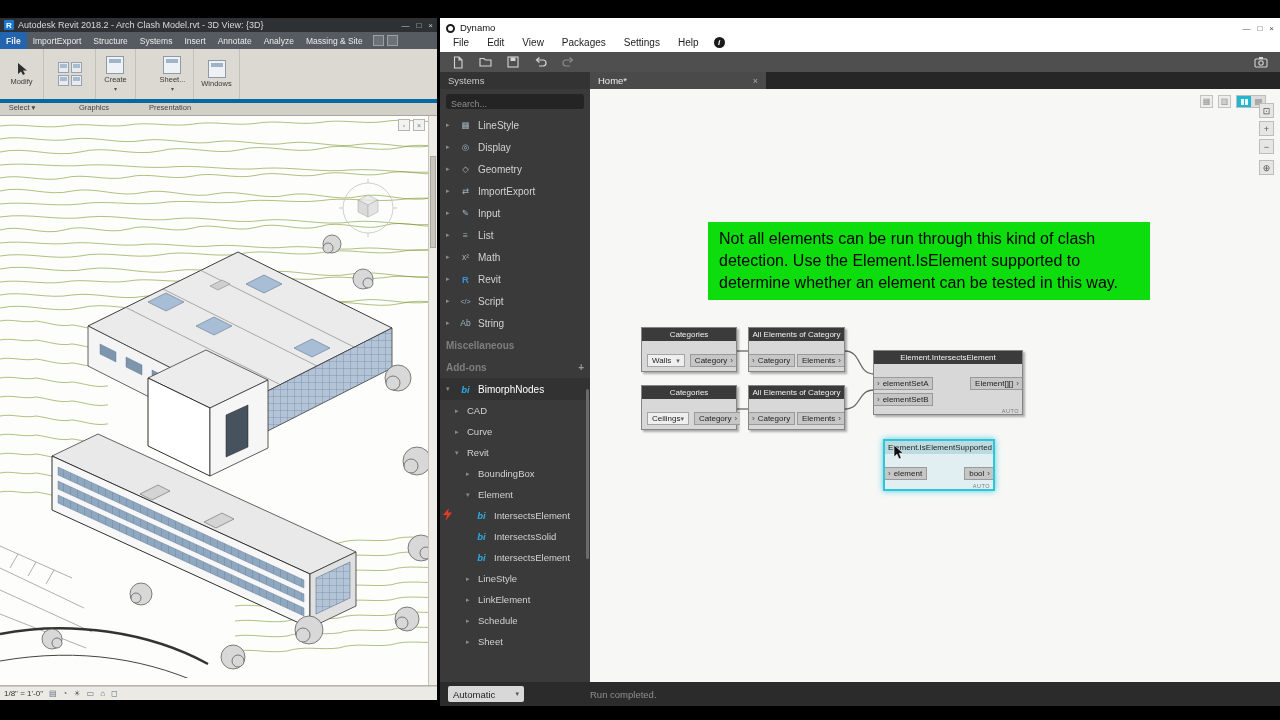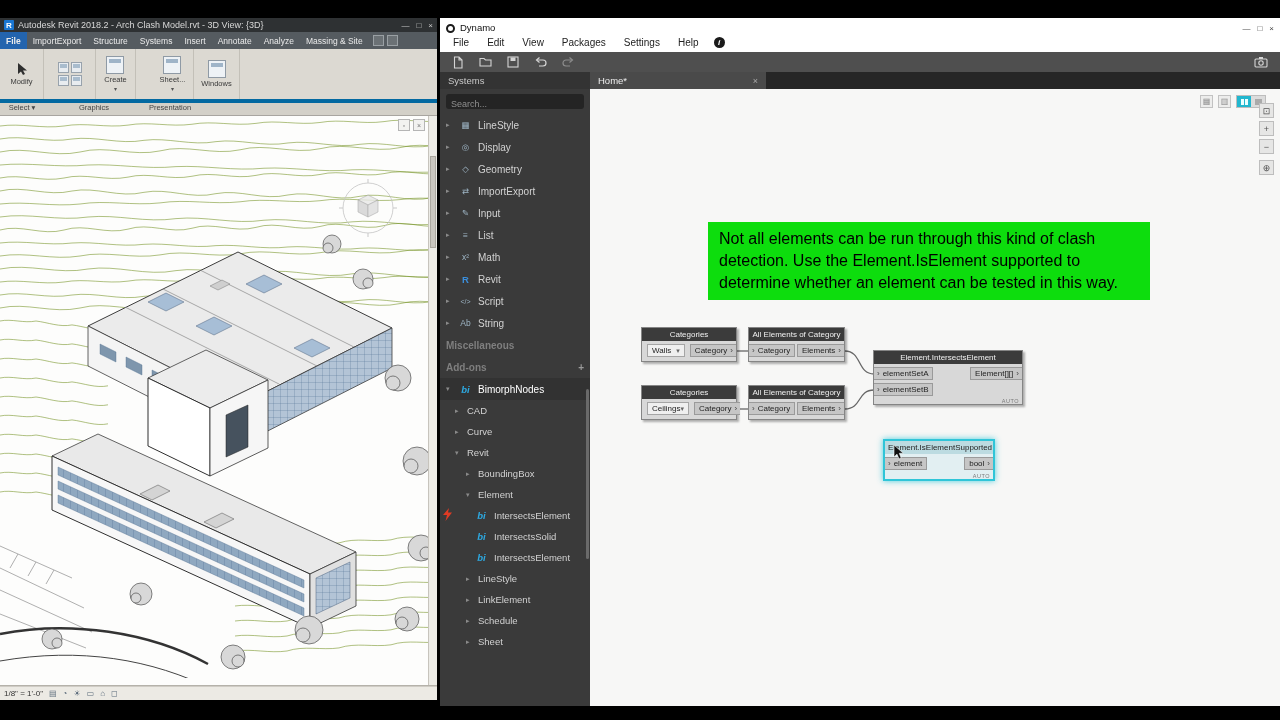--- a/index.html
+++ b/index.html
@@ -87,21 +87,21 @@
   .ind1{padding-left:15px;}.ind2{padding-left:26px;}.ind3{padding-left:34px;}
   .lib-bolt{position:absolute;left:3px;top:419px;z-index:3;}
   .lib-scroll{position:absolute;right:1px;top:300px;width:3px;height:170px;background:#6a6a6a;border-radius:2px;}
   .dy-canvas{flex:1;position:relative;background:#f7f7f6;overflow:hidden;}
   .cv-note{position:absolute;left:118px;top:133px;width:420px;padding:6px 11px;background:#0ddd0d;
            color:#000;font-size:16px;line-height:1.38;}
   .dnode{position:absolute;border:1px solid #858585;background:#d8d8d8;
          box-shadow:1.5px 1.5px 2px rgba(0,0,0,.3);font-size:8px;box-sizing:border-box;}
   .dn-h{background:#3b3b3b;color:#f0f0f0;text-align:center;font-size:8px;padding:2px 3px;
         white-space:nowrap;overflow:hidden;}
-  .dn-b{position:relative;padding:3px 0 4px;display:flex;flex-direction:column;gap:3px;}
+  .dn-b{position:relative;padding:13px 0 4px;display:flex;flex-direction:column;gap:3px;}
   .dn-row{display:flex;align-items:center;height:13px;}
   .port-in{background:#c6c6c6;border:1px solid #9a9a9a;border-left:none;padding:0 4px 0 3px;
            color:#222;display:flex;gap:3px;align-items:center;height:13px;box-sizing:border-box;}
   .port-out{background:#c6c6c6;border:1px solid #9a9a9a;border-right:none;padding:0 3px 0 4px;
             color:#222;display:flex;gap:3px;align-items:center;margin-left:auto;height:13px;box-sizing:border-box;}
   .parrow{color:#444;font-size:8px;}
   .ddown{margin:0 5px;background:#efefef;border:1px solid #a5a5a5;color:#222;display:flex;
          align-items:center;justify-content:space-between;padding:0 4px;height:13px;flex:1;box-sizing:border-box;}
   .ddown .parrow{color:#666;font-size:7px;}
   .lacing{position:absolute;right:3px;bottom:0px;font-size:5.5px;color:#7a7a7a;letter-spacing:.5px;}
@@ -661,14 +661,21 @@
         <span class="cv-ctl" style="top:32px;">+</span>
         <span class="cv-ctl" style="top:50px;">−</span>
         <span class="cv-ctl" style="top:71px;">⊕</span>
 
         <svg class="cursor" width="11" height="15" viewBox="0 0 11 15">
           <polygon points="1,0 1,12 4,9.2 6,14 8.2,13 6.3,8.3 10.3,8.3" fill="#111" stroke="#fff" stroke-width=".6"></polygon>
         </svg>
       </div>
     </div>
 
+    <div class="dy-run">
+      <div class="run-mode">
+        <span>Automatic</span>
+        <span style="font-size:7px;color:#555;">▾</span>
+      </div>
+      <span class="run-status">Run completed.</span>
+    </div>
   </div>
 </div>
 
 </body></html>

